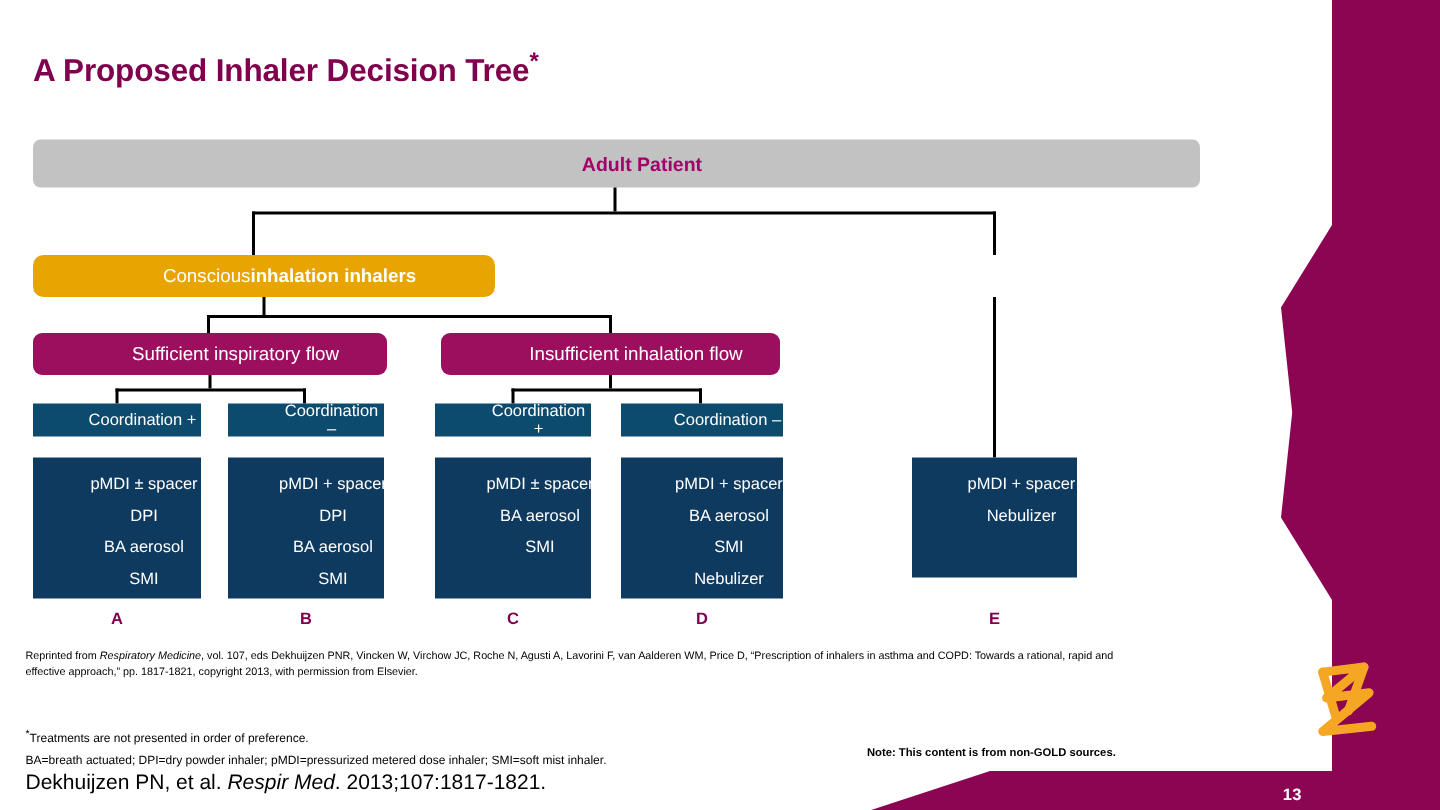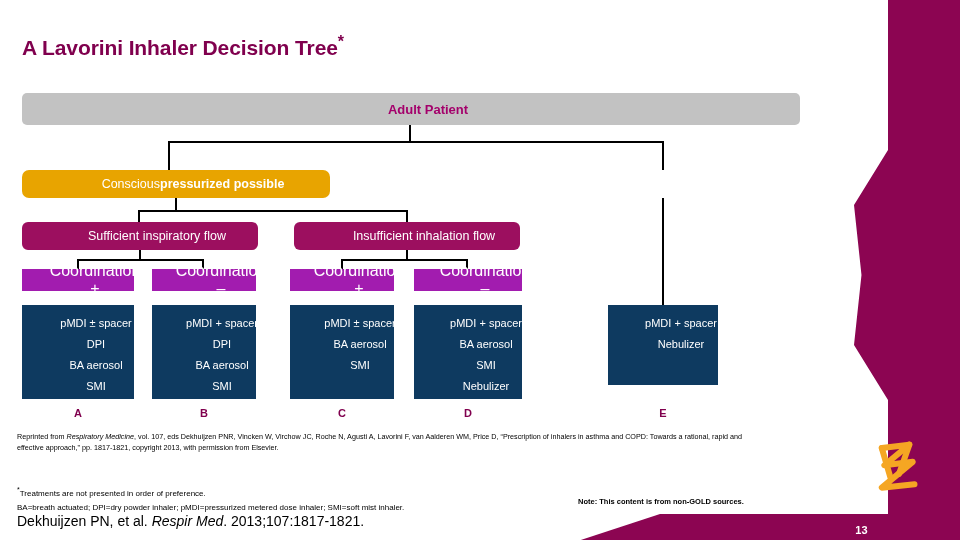--- a/index.html
+++ b/index.html
@@ -69,21 +69,21 @@
   .amber-thin{font-weight:400;}
   .amber-bold{font-weight:bold;}
 
   .box-magenta{
     background:#9c0f5f;border-radius:6px;color:#ffffff;font-size:12.5px;
   }
   .box-magenta.m1{left:22px;top:137px;width:236px;height:28px;}
   .box-magenta.m2{left:294px;top:137px;width:226px;height:28px;}
 
   .box-coord{
-    background:#a21caf;color:#ffffff;font-size:16px;
+    background:#0c4a6e;color:#ffffff;font-size:11px;
   }
   .box-coord.c1{left:22px;top:184px;width:112px;height:22px;}
   .box-coord.c2{left:152px;top:184px;width:104px;height:22px;}
   .box-coord.c3{left:290px;top:184px;width:104px;height:22px;}
   .box-coord.c4{left:414px;top:184px;width:108px;height:22px;}
 
   .box-navy{
     position:absolute;background:#0e3a60;color:#ffffff;
     display:flex;flex-direction:column;align-items:center;
     justify-content:flex-start;padding-top:8px;box-sizing:border-box;
@@ -138,35 +138,35 @@
         <path d="M30 28 L62 24 L33 48 L66 44 L30 74 L68 70"></path>
         <path d="M30 28 L40 62"></path>
         <path d="M62 24 L50 58"></path>
       </g>
     </svg>
   </div>
 
   <div class="page-num">13</div>
 
   <div class="title">
-    <span>A Lavorini Inhaler Decision Tree</span><span class="star">*</span>
+    <span>A Proposed Inhaler Decision Tree</span><span class="star">*</span>
   </div>
 
   <div class="tree">
 
     <div class="box box-root">Adult Patient</div>
 
     <div class="connector" style="left:409px;top:40px;width:2px;height:16px;"></div>
     <div class="connector" style="left:168px;top:56px;width:496px;height:2px;"></div>
     <div class="connector" style="left:168px;top:56px;width:2px;height:29px;"></div>
     <div class="connector" style="left:662px;top:56px;width:2px;height:29px;"></div>
 
     <div class="box box-amber left">
       <span class="amber-thin">Conscious </span>
-        <span class="amber-bold">pressurized possible</span>
+        <span class="amber-bold">inhalation inhalers</span>
     </div>
 
     <div class="connector" style="left:175px;top:113px;width:2px;height:12px;"></div>
     <div class="connector" style="left:138px;top:125px;width:270px;height:2px;"></div>
     <div class="connector" style="left:138px;top:125px;width:2px;height:12px;"></div>
     <div class="connector" style="left:406px;top:125px;width:2px;height:12px;"></div>
 
     <div class="connector" style="left:662px;top:113px;width:2px;height:107px;"></div>
 
     <div class="box box-magenta m1">Sufficient inspiratory flow</div>

